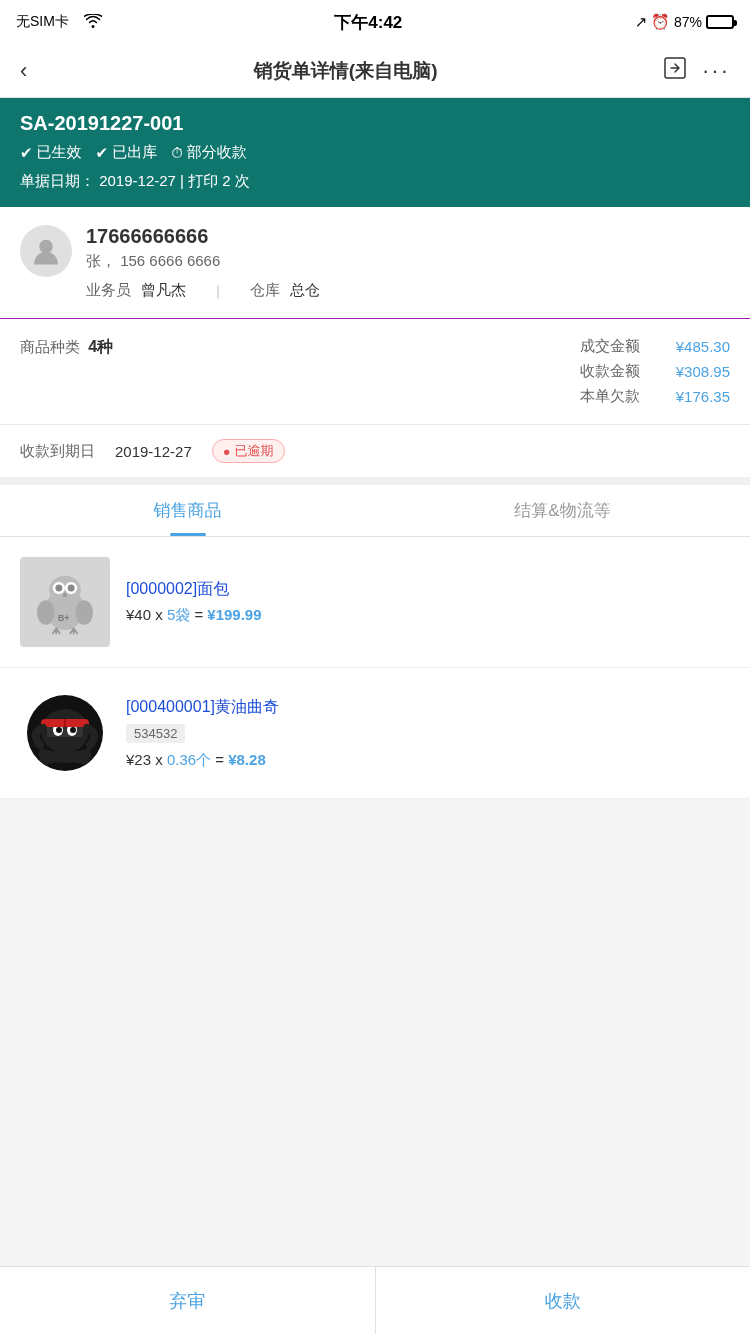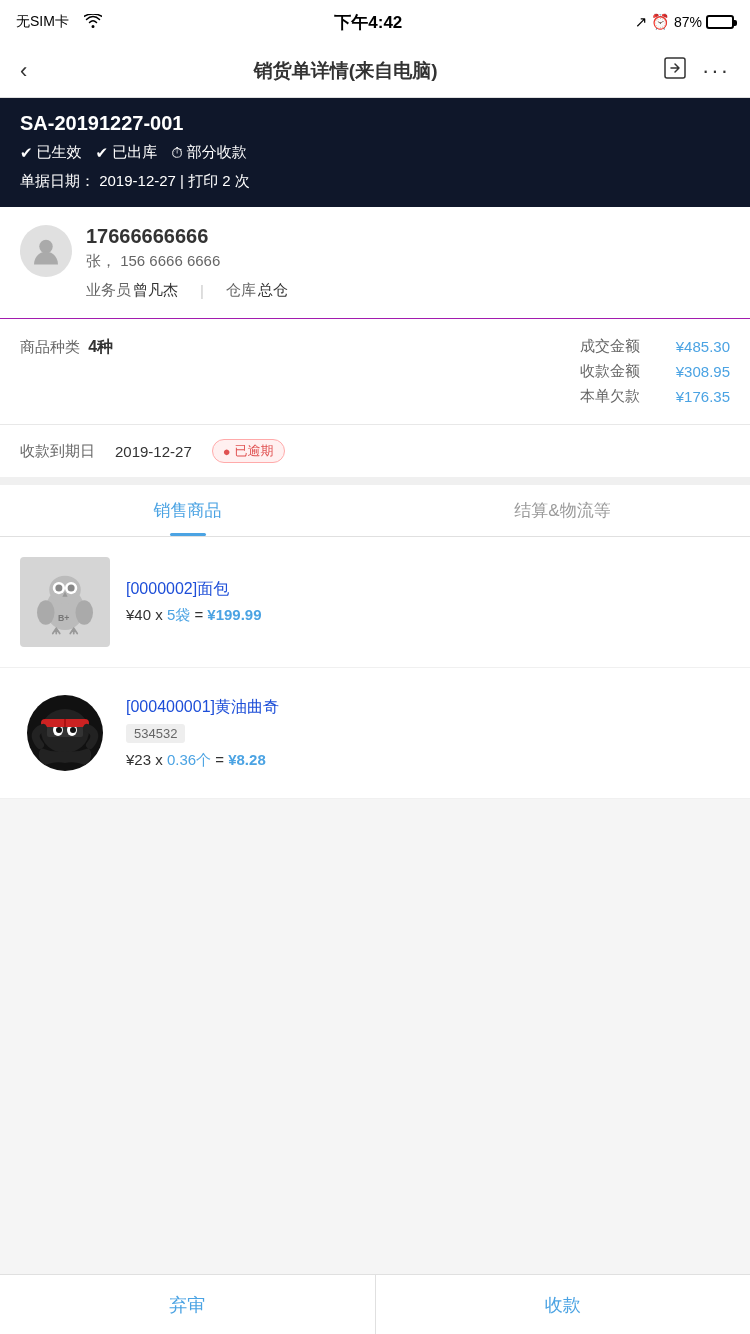--- a/index.html
+++ b/index.html
@@ -47,21 +47,21 @@
       border-bottom: 1px solid #e0e0e0;
     }
     .nav-back { font-size: 22px; color: #333; }
     .nav-title { font-size: 19px; font-weight: 600; color: #333; }
     .nav-actions { display: flex; align-items: center; gap: 16px; }
     .nav-share { font-size: 20px; color: #333; }
     .nav-more { font-size: 22px; color: #333; letter-spacing: 2px; }
 
     
     .header-blue {
-      background: #0f172a;
+      background: #0f766e;
       padding: 14px 20px 16px;
     }
     .header-order-id {
       font-size: 20px; font-weight: 700; color: #fff; margin-bottom: 8px;
     }
     .header-badges {
       display: flex; align-items: center; gap: 14px; margin-bottom: 10px;
     }
     .badge {
       display: flex; align-items: center; gap: 4px; color: #fff; font-size: 15px;
@@ -78,21 +78,21 @@
       border-bottom: 1px solid #a21caf;
     }
     .customer-avatar {
       width: 52px; height: 52px; background: #e0e0e0; border-radius: 50%;
       display: flex; align-items: center; justify-content: center; flex-shrink: 0;
     }
     .customer-avatar svg { width: 30px; height: 30px; fill: #aaa; }
     .customer-info { flex: 1; }
     .customer-name { font-size: 20px; font-weight: 600; color: #333; margin-bottom: 4px; }
     .customer-phone { font-size: 15px; color: #666; margin-bottom: 10px; }
-    .customer-meta { display: flex; align-items: center; gap: 2px; font-size: 15px; color: #333; }
+    .customer-meta { display: flex; align-items: center; gap: 10px; font-size: 15px; color: #333; }
     .meta-label { color: #666; }
     .meta-divider { color: #ccc; margin: 0 20px; }
 
     
     .stats-section {
       background: #fff;
       padding: 18px 20px;
       display: flex;
       align-items: flex-start;
       justify-content: space-between;
@@ -164,21 +164,21 @@
     .product-price { font-size: 15px; color: #333; }
     .product-qty { color: #4ba3e3; font-weight: 500; }
     .product-total { color: #4ba3e3; font-weight: 600; }
 
     
     .bottom-bar {
       position: fixed; bottom: 0; left: 0; width: 750px;
       background: #fff;
       border-top: 1px solid #e0e0e0;
       display: flex;
-      height: 60px;
+      height: 68px;
     }
     .bottom-btn {
       flex: 1; display: flex; align-items: center; justify-content: center;
       font-size: 18px; font-weight: 500; cursor: pointer;
     }
     .bottom-btn.cancel { color: #4ba3e3; border-right: 1px solid #e0e0e0; }
     .bottom-btn.confirm { color: #4ba3e3; }
   </style>
 </head>
 <body>

